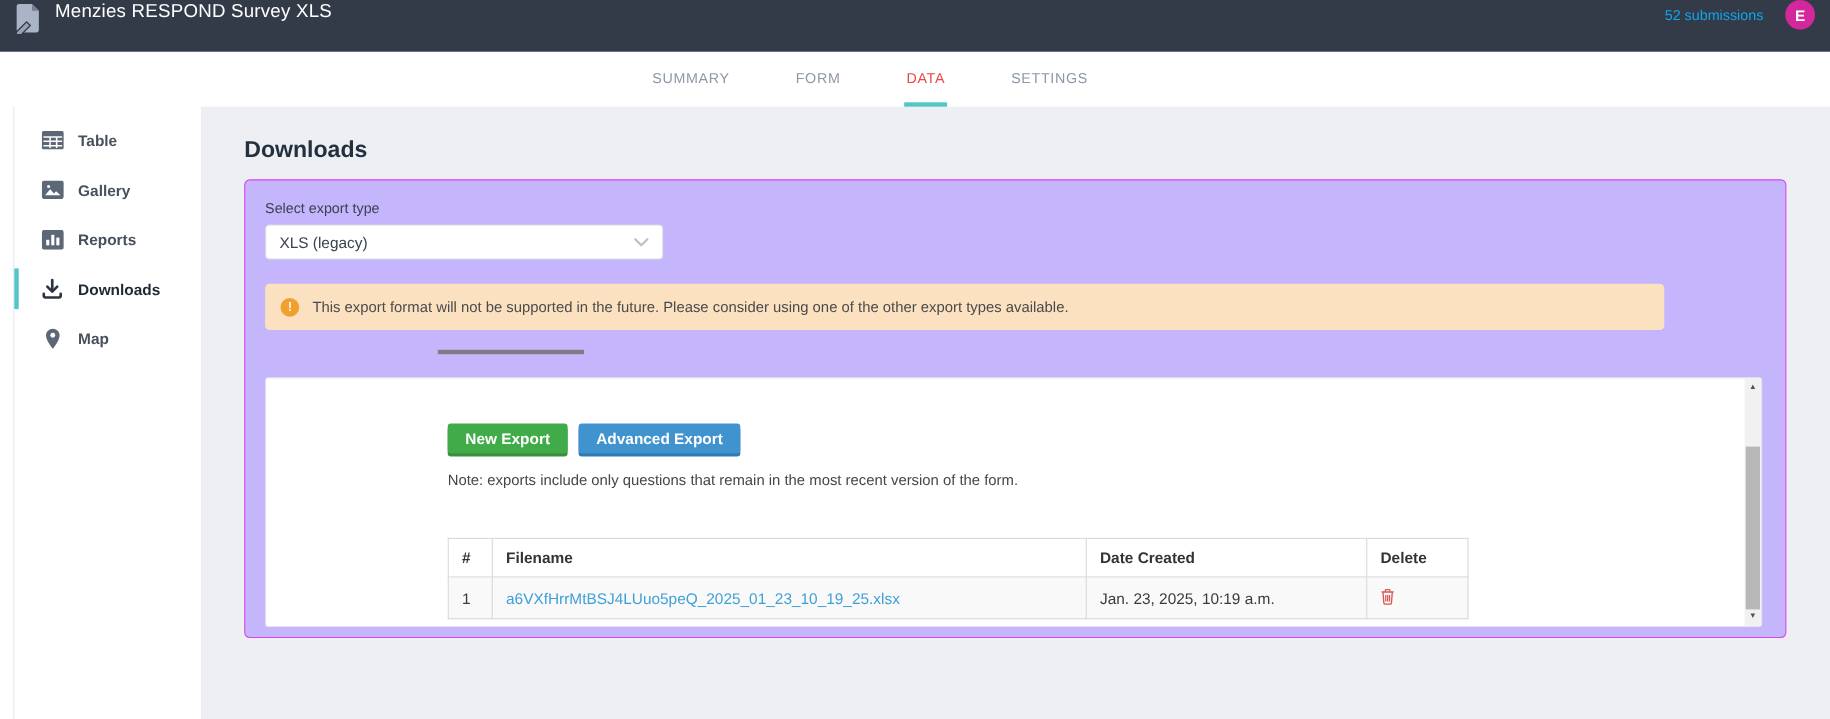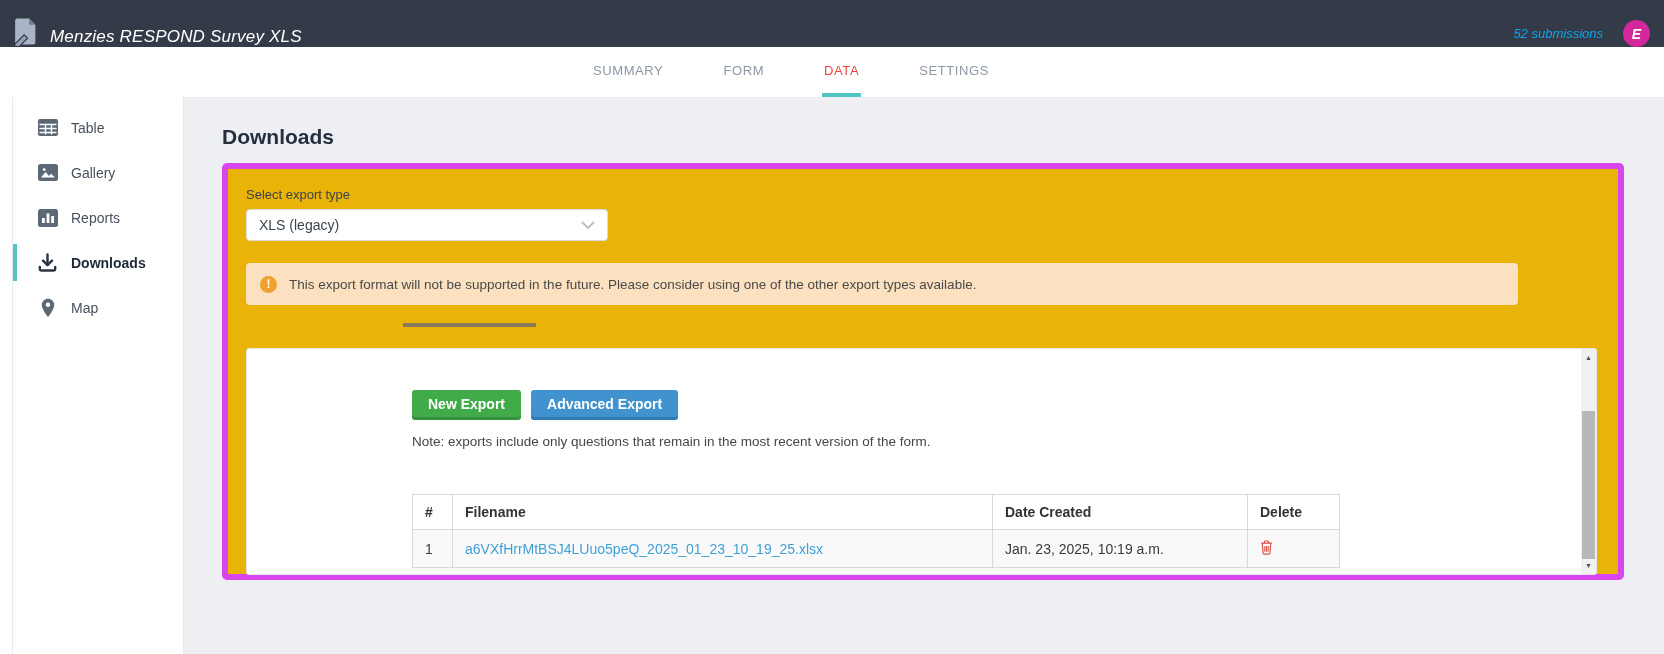--- a/index.html
+++ b/index.html
@@ -1,21 +1,21 @@
 <!DOCTYPE html>
 <html><head>
 <meta charset="utf-8">
 <style>
   * { margin:0; padding:0; box-sizing:border-box; }
   html,body { width:1664px; height:654px; overflow:hidden; }
   body { font-family:"Liberation Sans","DejaVu Sans",sans-serif; background:#edeff3; position:relative; }
 
   
   .header { position:absolute; top:0; left:0; width:1664px; height:47px; background:#343b48;
-            display:flex; align-items:flex-end; padding:0 14px 0 10px; z-index:5;font-style:italic; }
+            display:flex; align-items:flex-start; padding:0 14px 0 10px; z-index:5; }
   .logo { width:30px; height:32px; display:flex; align-items:center; justify-content:center; margin-right:10px; }
   .header-title { color:#ffffff; font-size:17px; font-weight:400; letter-spacing:.2px; }
   .header-right { margin-left:auto; display:flex; align-items:center; }
   .submissions { color:#0ea5e9; font-size:13px; margin-right:20px; }
   .avatar { width:27px; height:27px; border-radius:50%; background:#d2289c; color:#fff; font-size:14px;
             font-weight:600; display:flex; align-items:center; justify-content:center; cursor:pointer; }
 
   
   .tabbar { position:absolute; top:47px; left:0; width:1664px; height:50px; background:#fff;
             display:flex; justify-content:center; column-gap:56px; padding-right:82px; z-index:4; }
@@ -23,30 +23,30 @@
          border-bottom:4px solid transparent; padding:0 2px; cursor:pointer; }
   .tab.active { color:#ef4444; font-weight:400; border-bottom-color:#52c5c5; }
 
   
   .left-rail { position:absolute; top:47px; left:0; width:184px; bottom:0; background:#fff;
                border-right:1px solid #e4e7eb; z-index:3; }
   .left-rail-line { position:absolute; top:0; bottom:0; left:12px; width:1px; background:#e6e9ed; }
   .side-items { position:absolute; top:58px; left:13px; right:0; }
   .side-item { position:relative; height:45px; display:flex; align-items:center; padding-left:24px; cursor:pointer; }
   .side-item .icon { width:21px; height:21px; display:flex; align-items:center; justify-content:center; }
-  .side-item .lbl { margin-left:13px; font-size:14px; color:#47515e; }
+  .side-item .lbl { margin-left:13px; font-size:14px; color:#47515e;font-weight:bold; }
   .side-item.active .lbl { font-weight:700; color:#1f2935; }
   .active-bar { position:absolute; left:0; top:4px; bottom:4px; width:4px; background:#52c5c5; }
 
   
   .main { position:absolute; top:97px; left:184px; right:0; bottom:0; background:#edeff3;
           padding:28px 40px 0 38px; }
   .page-title { font-size:21px; font-weight:700; color:#24303e; }
 
-  .card { position:relative; margin-top:14px; background:#eab308; border:6px solid #d946ef; border-radius:5px;
+  .card { position:relative; margin-top:14px; background:#c4b5fd; border:1px solid #d946ef; border-radius:5px;
           height:417px; padding:18px; }
   .field-label { font-size:13px; color:#39434f; margin-bottom:7px; }
   .select { width:362px; height:32px; border:1px solid #d7dce2; border-radius:4px; background:#fff;
             display:flex; align-items:center; padding:0 12px; cursor:pointer; }
   .select .sel-text { font-size:14px; color:#3a4350; }
   .select .chev { margin-left:auto; display:flex; }
 
   .banner { margin-top:22px; width:1272px; height:42px; background:#fbe1bf; border-radius:4px;
             display:flex; align-items:center; padding:0 14px; }
   .warn-ic { width:17px; height:17px; border-radius:50%; background:#efa02f; color:#fdf3e3; font-size:12px;

